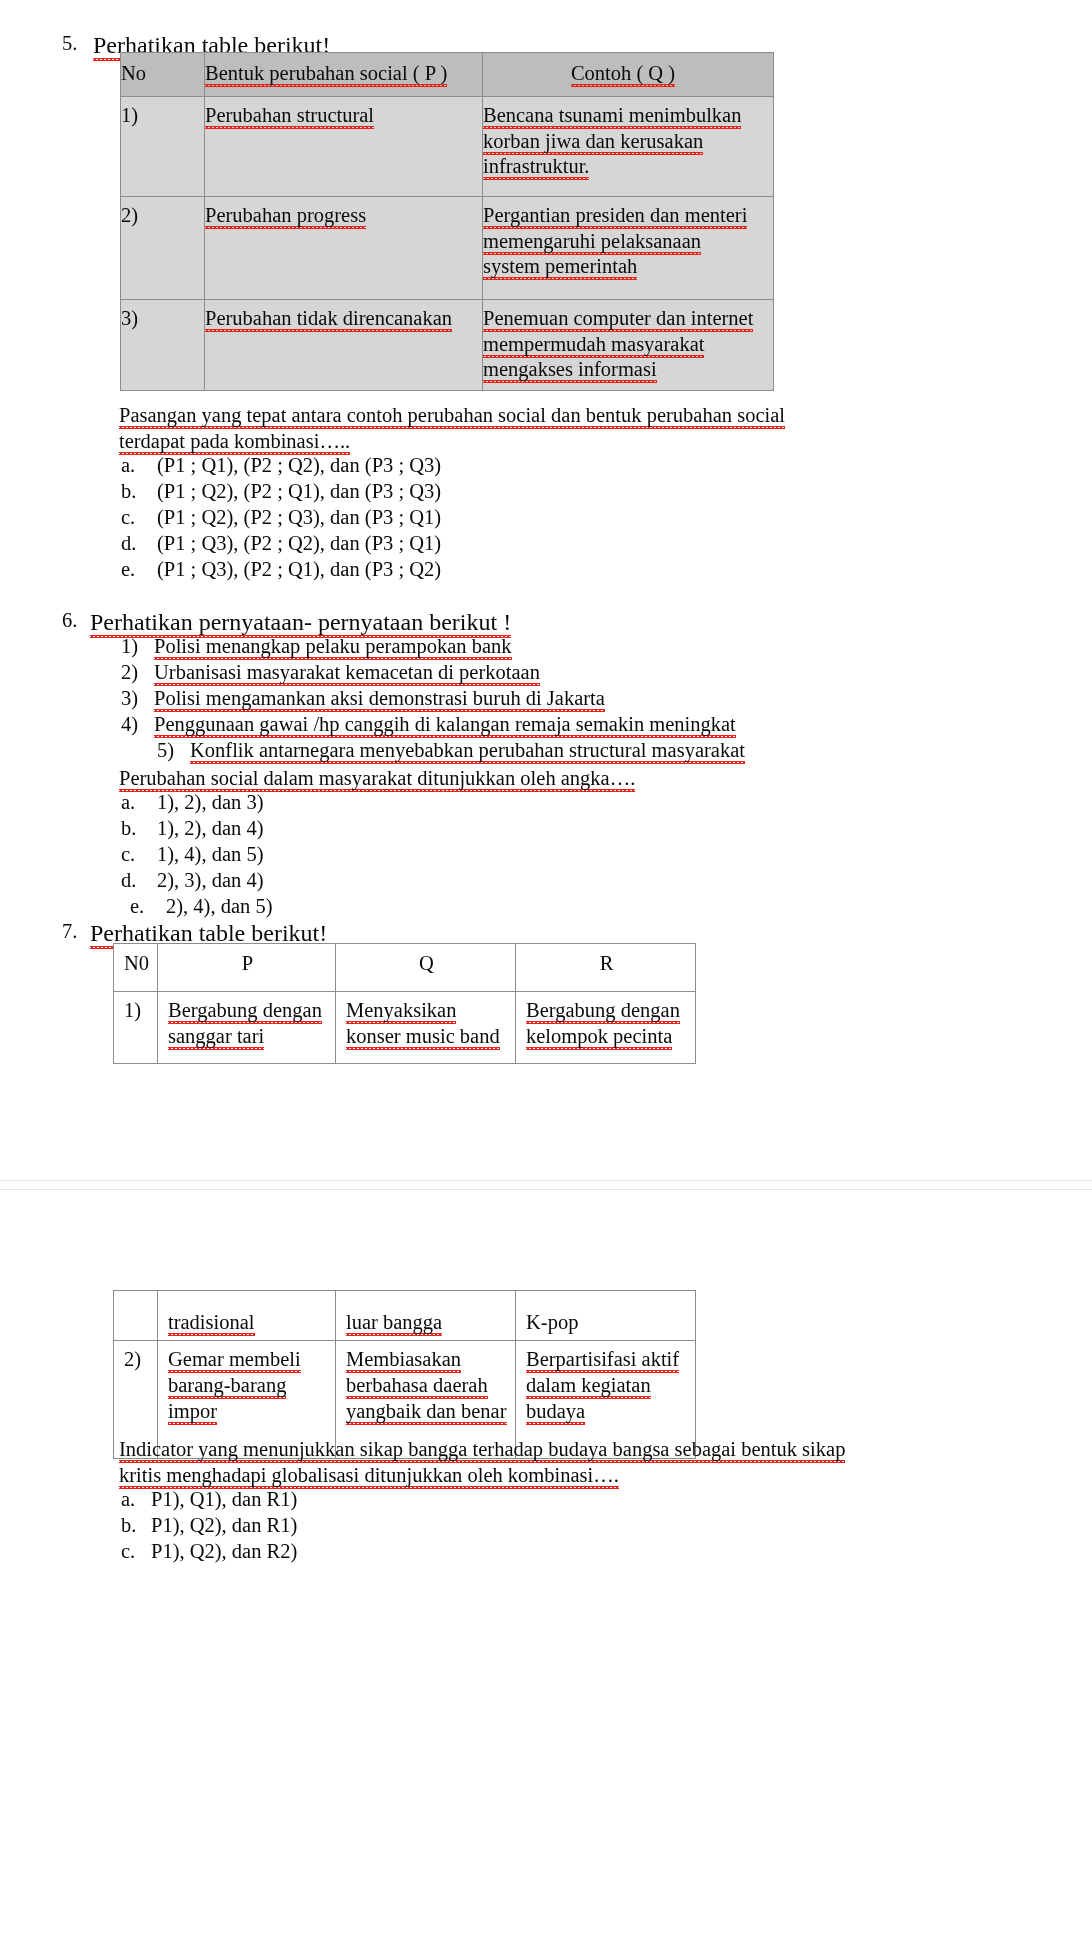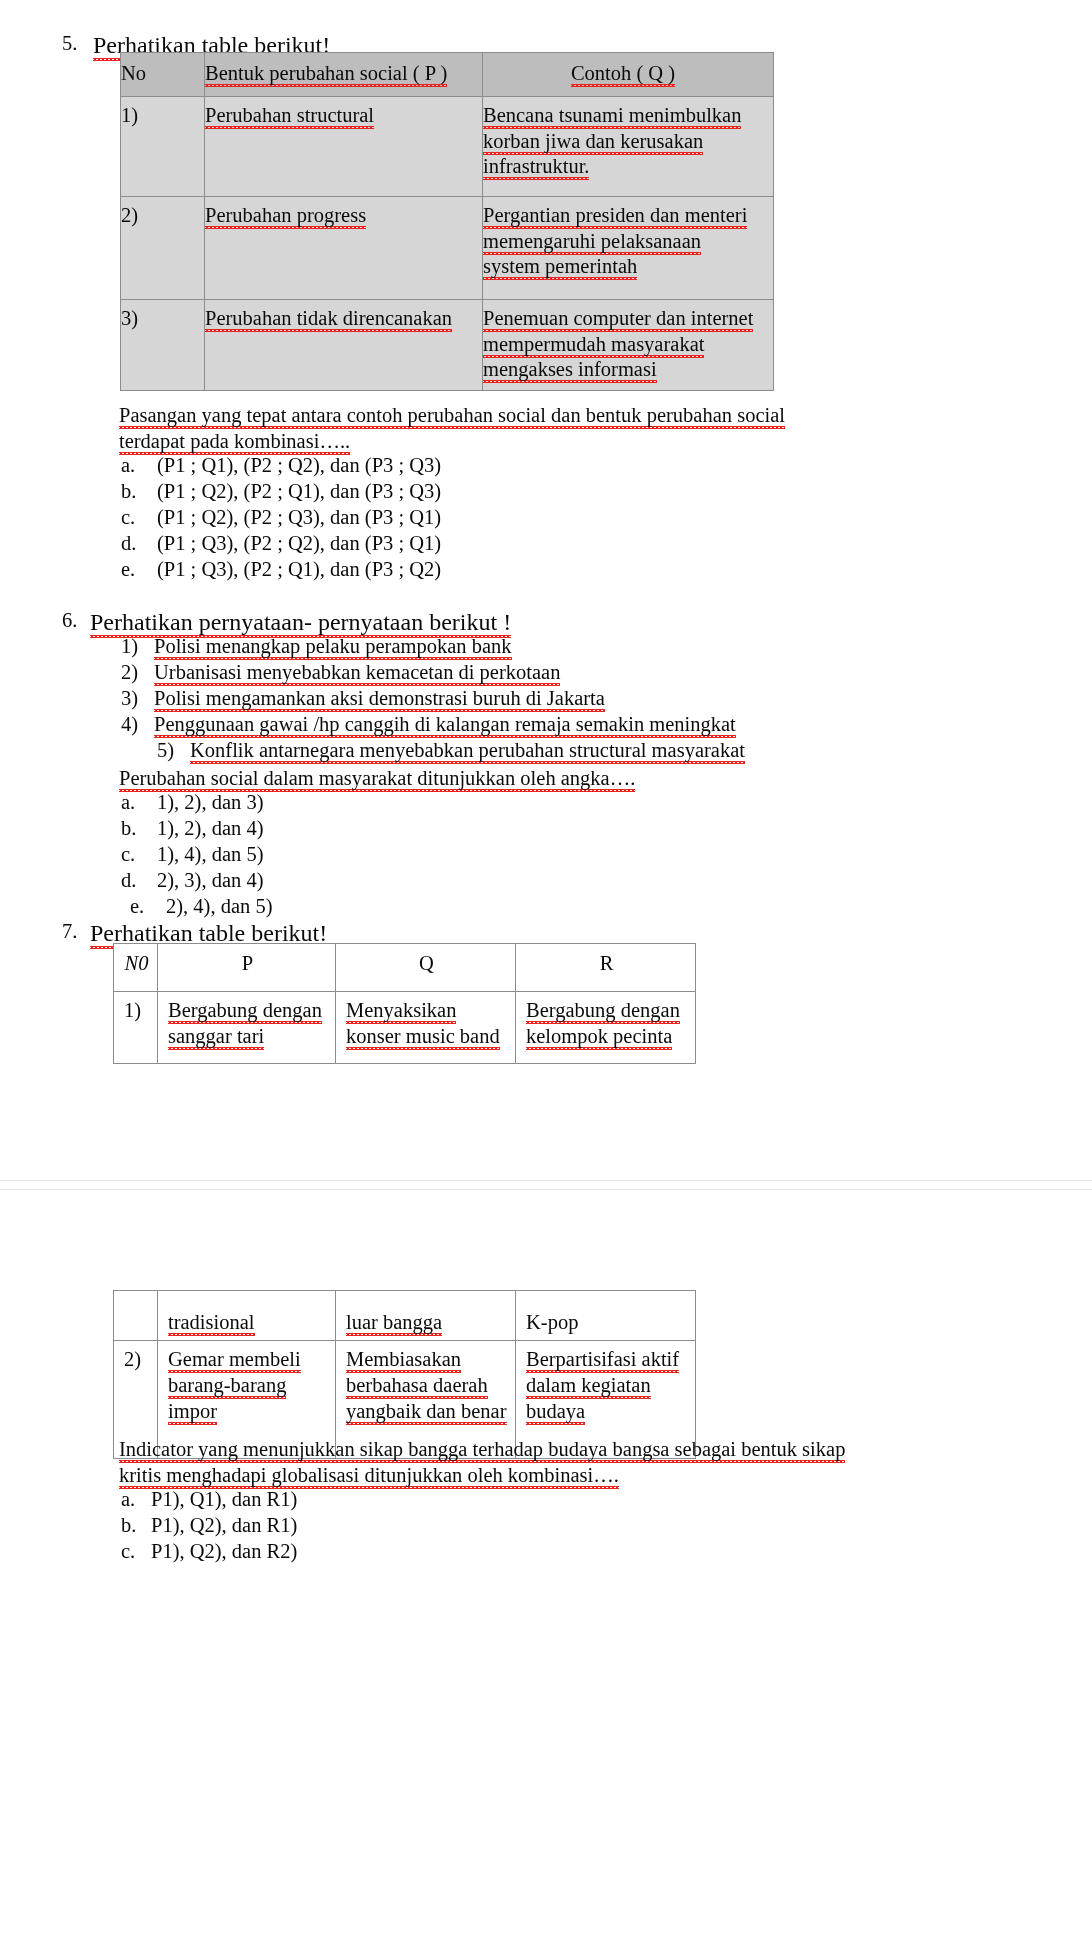--- a/index.html
+++ b/index.html
@@ -212,21 +212,21 @@
 
   <div class="qnum" style="left:62px; top:610px;">6.</div>
   <div class="qtext" style="position:absolute; left:90px; top:610px;">
     <span class="sq">Perhatikan pernyataan- pernyataan  berikut !</span>
   </div>
 
   <div class="listitem" style="left:121px; top:636px;">
     <span class="n">1)</span><span class="sq">Polisi menangkap pelaku perampokan bank</span>
   </div>
   <div class="listitem" style="left:121px; top:662px;">
-    <span class="n">2)</span><span class="sq">Urbanisasi menyebabkan kemacetan di perkotaan</span>
+    <span class="n">2)</span><span class="sq">Urbanisasi masyarakat kemacetan di perkotaan</span>
   </div>
   <div class="listitem" style="left:121px; top:688px;">
     <span class="n">3)</span><span class="sq">Polisi mengamankan aksi demonstrasi buruh di Jakarta</span>
   </div>
   <div class="listitem" style="left:121px; top:714px;">
     <span class="n">4)</span><span class="sq">Penggunaan gawai /hp canggih di kalangan remaja semakin meningkat</span>
   </div>
   <div class="listitem" style="left:121px; top:740px;margin-left:36px;">
     <span class="n">5)</span><span class="sq">Konflik antarnegara menyebabkan perubahan structural masyarakat</span>
   </div>
@@ -252,21 +252,21 @@
   </div>
 
   <div class="qnum" style="left:62px; top:921px;">7.</div>
   <div class="qtext" style="position:absolute; left:90px; top:921px;">
     <span class="sq">Perhatikan table berikut!</span>
   </div>
 
   <table class="tbl7a" style="top:943px;">
     <tbody>
       <tr class="hrow">
-        <td class="t7-no" style="text-align:center;font-style:italic;">N0</td>
+        <td class="t7-no" style="text-align:center;">N0</td>
         <td class="t7-p">P</td>
         <td class="t7-q">Q</td>
         <td class="t7-r">R</td>
       </tr>
       <tr style="height:72px;">
         <td>1)</td>
         <td>
           <span class="sq">Bergabung dengan</span><br>
           <span class="sq">sanggar tari</span>
         </td>

